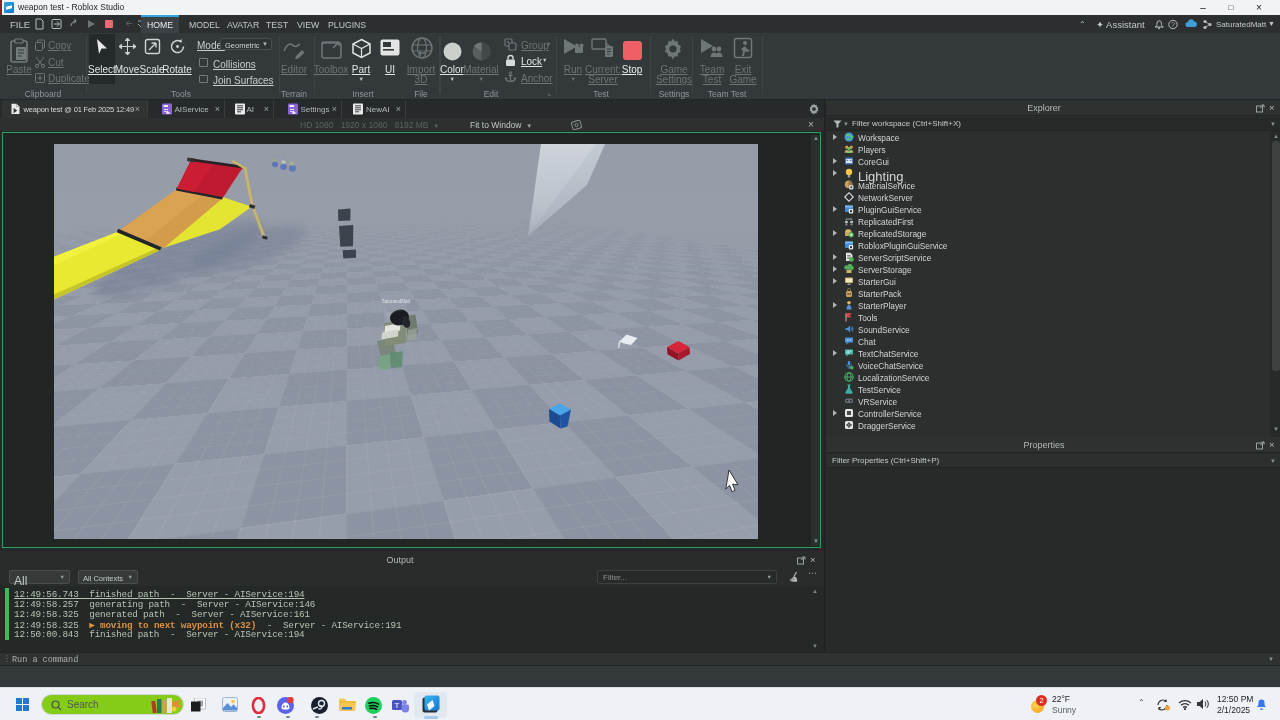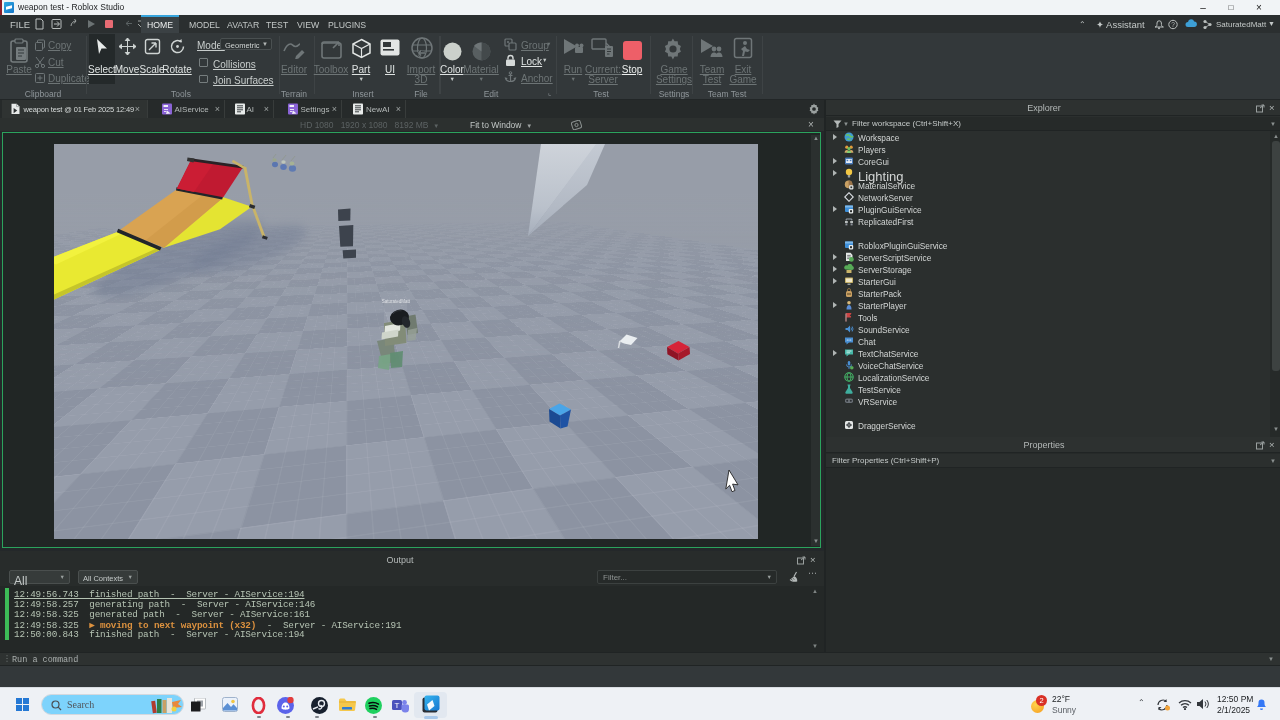--- a/index.html
+++ b/index.html
@@ -500,20 +500,30 @@
 
 <svg class="abs" style="left:18px;top:1px;" width="10" height="10" viewBox="0 0 10 10">
           <path d="M2.2 4.5V3h5.6v1.5" fill="none" stroke="#9aa3ad" stroke-width="1"></path>
           <rect x="1" y="5" width="2.8" height="2" fill="#b9bebd"></rect>
           <rect x="1.4" y="7.4" width="2" height="2" fill="#8a9098"></rect>
           <rect x="6.2" y="5" width="2.8" height="2" fill="#b9bebd"></rect>
           <rect x="6.6" y="7.4" width="2" height="2" fill="#8a9098"></rect>
         </svg>
 <div class="abs" style="left:32px;top:1.5px;font-size:8.3px;color:#d3d6d5;">ReplicatedFirst</div>
 </div>
+<div class="abs" style="left:0;top:127px;width:448px;height:12px;">
+<div class="abs" style="left:7px;top:2.5px;width:0;height:0;border-left:4px solid #b0b5b4;border-top:3.2px solid transparent;border-bottom:3.2px solid transparent;"></div>
+<svg class="abs" style="left:18px;top:1px;" width="10" height="10" viewBox="0 0 10 10">
+          <rect x="1" y="2.5" width="6.5" height="5.5" rx="0.8" fill="#c9a75a"></rect>
+          <rect x="2" y="1.5" width="4.5" height="2" fill="#e0c47a"></rect>
+          <circle cx="7.2" cy="6.8" r="2.6" fill="#57ab57"></circle>
+          <path d="M7.2 5.4v2.8M5.8 6.8h2.8" stroke="#fff" stroke-width="0.8"></path>
+        </svg>
+<div class="abs" style="left:32px;top:1.5px;font-size:8.3px;color:#d3d6d5;">ReplicatedStorage</div>
+</div>
 <div class="abs" style="left:0;top:139px;width:448px;height:12px;">
 <svg class="abs" style="left:18px;top:1px;" width="10" height="10" viewBox="0 0 10 10">
           <rect x="1" y="1.5" width="8" height="6.5" rx="1" fill="#3d8fd9"></rect>
           <rect x="1" y="1.5" width="8" height="2" fill="#7fb8e8"></rect>
           <rect x="4.8" y="5" width="4.4" height="4.4" rx="0.8" fill="#e8ebea"></rect>
           <rect x="6" y="6.2" width="2" height="2" fill="#2c3030"></rect>
         </svg>
 <div class="abs" style="left:32px;top:1.5px;font-size:8.3px;color:#d3d6d5;">RobloxPluginGuiService</div>
 </div>
 <div class="abs" style="left:0;top:151px;width:448px;height:12px;">
@@ -612,20 +622,28 @@
         </svg>
 <div class="abs" style="left:32px;top:1.5px;font-size:8.3px;color:#d3d6d5;">TestService</div>
 </div>
 <div class="abs" style="left:0;top:295px;width:448px;height:12px;">
 <svg class="abs" style="left:18px;top:1px;" width="10" height="10" viewBox="0 0 10 10">
           <rect x="1" y="2.5" width="8" height="4.5" rx="1.8" fill="#6a7076"></rect>
           <circle cx="3.2" cy="4.8" r="1" fill="#2c3034"></circle>
           <circle cx="6.8" cy="4.8" r="1" fill="#2c3034"></circle>
         </svg>
 <div class="abs" style="left:32px;top:1.5px;font-size:8.3px;color:#d3d6d5;">VRService</div>
+</div>
+<div class="abs" style="left:0;top:307px;width:448px;height:12px;">
+<div class="abs" style="left:7px;top:2.5px;width:0;height:0;border-left:4px solid #b0b5b4;border-top:3.2px solid transparent;border-bottom:3.2px solid transparent;"></div>
+<svg class="abs" style="left:18px;top:1px;" width="10" height="10" viewBox="0 0 10 10">
+          <rect x="1" y="1" width="8" height="8" rx="1.5" fill="#e4e7e6"></rect>
+          <rect x="3" y="3" width="4" height="4" fill="#454a4c"></rect>
+        </svg>
+<div class="abs" style="left:32px;top:1.5px;font-size:8.3px;color:#d3d6d5;">ControllerService</div>
 </div>
 <div class="abs" style="left:0;top:319px;width:448px;height:12px;">
 <svg class="abs" style="left:18px;top:1px;" width="10" height="10" viewBox="0 0 10 10">
           <rect x="1" y="1" width="8" height="8" rx="1.5" fill="#e4e7e6"></rect>
           <path d="M5 2.5v5M2.5 5h5M5 2.5l-1 1.2h2zM5 7.5l-1-1.2h2zM2.5 5l1.2-1v2zM7.5 5l-1.2-1v2z" stroke="#454a4c" stroke-width="0.8" fill="#454a4c"></path>
         </svg>
 <div class="abs" style="left:32px;top:1.5px;font-size:8.3px;color:#d3d6d5;">DraggerService</div>
 </div>
 <div class="abs" style="left:444px;top:31px;width:12px;height:306px;background:#262a29;">
         <div class="abs" style="left:3px;top:2px;font-size:6px;color:#8a908f;">▲</div>
@@ -693,21 +711,21 @@
  <div class="abs" style="left:1268px;top:3px;font-size:6px;color:#8a908f;">▼</div>
 </div>
 <div class="abs" id="bottomstrip" style="left:0;top:666px;width:1280px;height:21px;background:#33383a;"></div>
 <div class="abs" id="taskbar" style="left:0;top:687px;width:1280px;height:33px;background:#eef1f5;border-top:1px solid #d9dde2;">
  <svg class="abs" style="left:16px;top:10px;" width="13" height="13" viewBox="0 0 13 13">
         <rect x="0" y="0" width="6" height="6" fill="#2478d4"></rect>
         <rect x="7" y="0" width="6" height="6" fill="#2478d4"></rect>
         <rect x="0" y="7" width="6" height="6" fill="#2478d4"></rect>
         <rect x="7" y="7" width="6" height="6" fill="#2478d4"></rect>
       </svg>
- <div class="abs" style="left:41px;top:6px;width:143px;height:21px;background:#7dd3fc;border:1px solid #d4d8de;border-radius:11px;overflow:hidden;font-family:Liberation Serif, serif;">
+ <div class="abs" style="left:41px;top:6px;width:143px;height:21px;background:#84cc16;border:1px solid #d4d8de;border-radius:11px;overflow:hidden;">
   <svg class="abs" style="left:9px;top:5px;" width="11" height="11" viewBox="0 0 11 11">
           <circle cx="4.5" cy="4.5" r="3.5" fill="none" stroke="#4a4f55" stroke-width="1.2"></circle>
           <path d="M7.2 7.2L10 10" stroke="#4a4f55" stroke-width="1.2"></path>
         </svg>
   <div class="abs" style="left:25px;top:4px;font-size:10px;color:#51565c;">Search</div>
   <svg class="abs" style="left:108px;top:2px;" width="34" height="17" viewBox="0 0 34 17">
    <rect x="2" y="4" width="4" height="12" fill="#b03a2e" transform="rotate(-8 4 10)"></rect>
    <rect x="7" y="2" width="4.5" height="14" fill="#2e7d46"></rect>
    <rect x="12.5" y="3" width="4" height="13" fill="#c9a063"></rect>
    <rect x="17" y="1" width="5" height="15" fill="#e8e4da"></rect>

